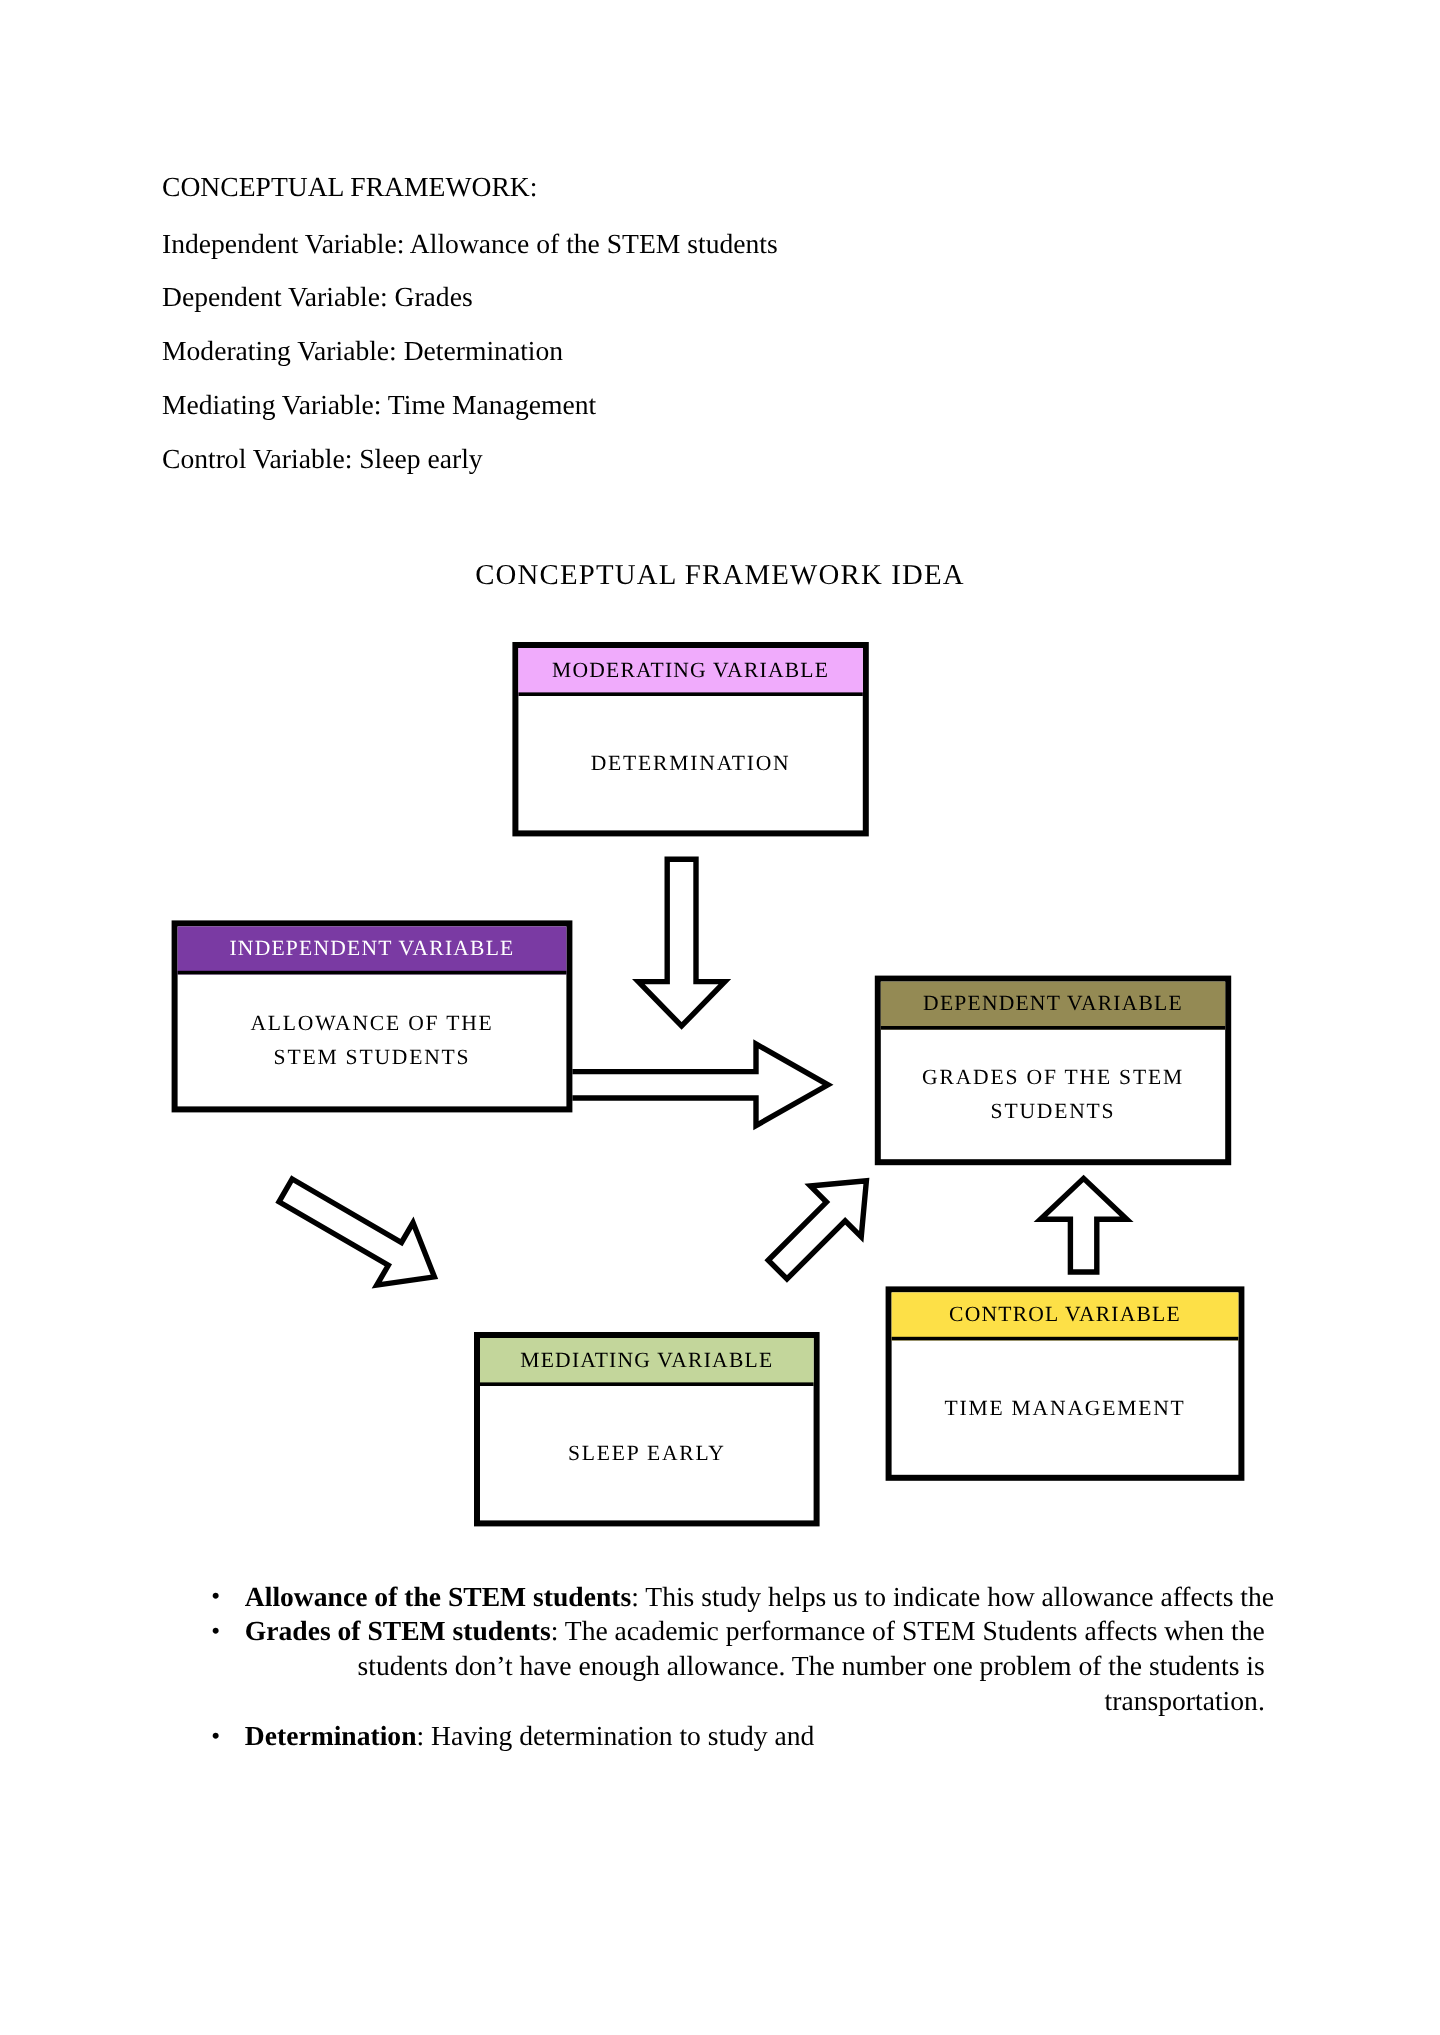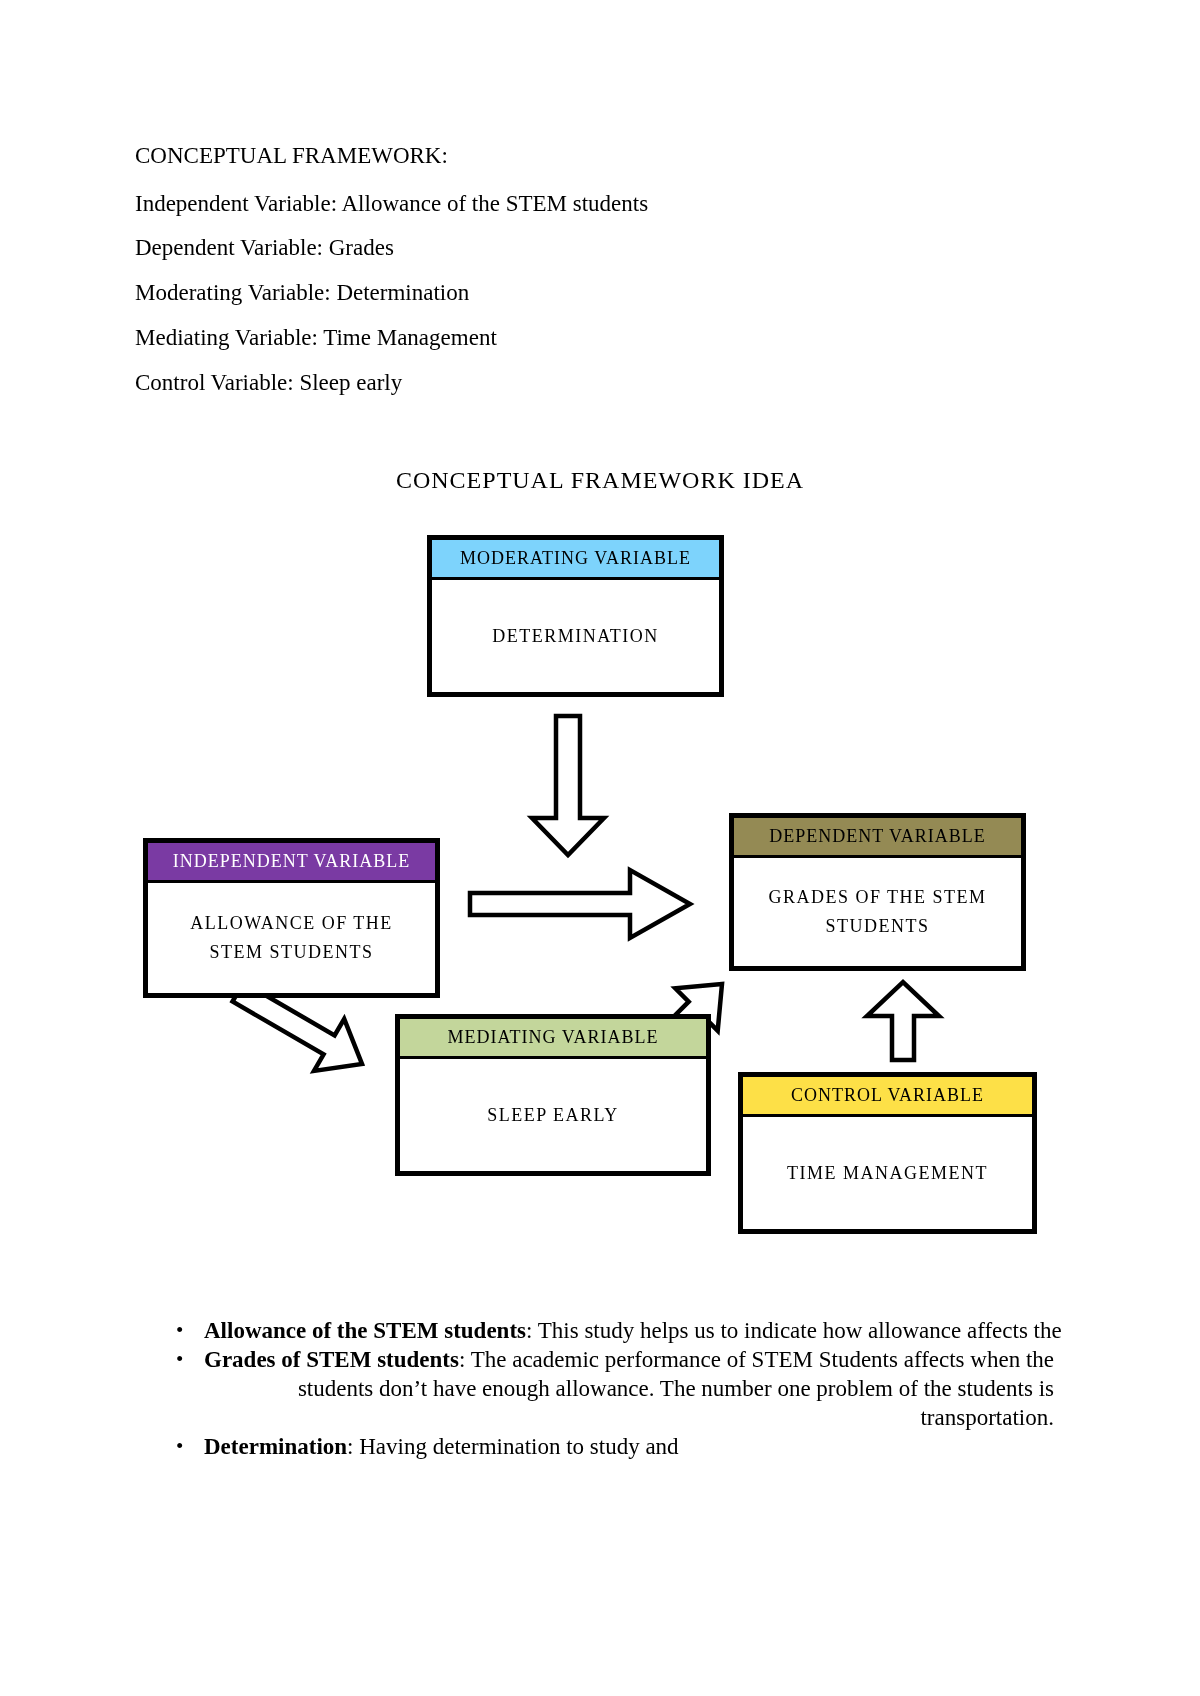--- a/index.html
+++ b/index.html
@@ -57,50 +57,50 @@
 
   <svg class="arrows" width="1200" height="1696" viewBox="0 0 1200 1696">
     <polygon points="556,716 580,716 580,818 604,818 568,855 532,818 556,818"></polygon>
     <polygon points="470,893 630,893 630,870 690,904 630,938 630,915 470,915"></polygon>
     <polygon points="243.5,982.5 334.6,1035.4 344.2,1018.9 362,1064 314,1070.9 323.6,1054.4 232.5,1001.5"></polygon>
     <polygon points="640.2,1050.2 688.7,1001.7 675.3,988.3 722,984 717.7,1030.7 704.3,1017.3 655.8,1065.8"></polygon>
     <polygon points="892,1060 892,1016 867,1016 903,982 939,1016 914,1016 914,1060"></polygon>
   </svg>
 
   <div class="vbox" style="left:427px;top:535px;width:297px;height:162px;">
-    <div class="vbox-header" style="background: #7dd3fc;">
+    <div class="vbox-header" style="background: #f0abfc;">
       <span style="color: rgb(0, 0, 0);">MODERATING VARIABLE</span>
     </div>
     <div class="vbox-body">
       <span>DETERMINATION</span>
       <span></span>
     </div>
   </div>
 
-  <div class="vbox" style="left:143px;top:838px;width:297px;height:160px;">
+  <div class="vbox" style="left:143px;top:767px;width:334px;height:160px;">
     <div class="vbox-header" style="background: rgb(122, 58, 163);">
       <span style="color: rgb(255, 255, 255);">INDEPENDENT VARIABLE</span>
     </div>
     <div class="vbox-body">
       <span>ALLOWANCE OF THE</span>
       <span>STEM STUDENTS</span>
     </div>
   </div>
 
   <div class="vbox" style="left:705px;top:813px;width:297px;height:158px;margin-left:24px;">
     <div class="vbox-header" style="background: rgb(148, 138, 84);">
       <span style="color: rgb(0, 0, 0);">DEPENDENT VARIABLE</span>
     </div>
     <div class="vbox-body">
       <span>GRADES OF THE STEM</span>
       <span>STUDENTS</span>
     </div>
   </div>
 
-  <div class="vbox" style="left:395px;top:1014px;width:316px;height:162px;">
+  <div class="vbox" style="left:395px;top:1110px;width:288px;height:162px;">
     <div class="vbox-header" style="background: rgb(195, 214, 155);">
       <span style="color: rgb(0, 0, 0);">MEDIATING VARIABLE</span>
     </div>
     <div class="vbox-body">
       <span>SLEEP EARLY</span>
       <span></span>
     </div>
   </div>
 
   <div class="vbox" style="left:738px;top:1072px;width:299px;height:162px;">

